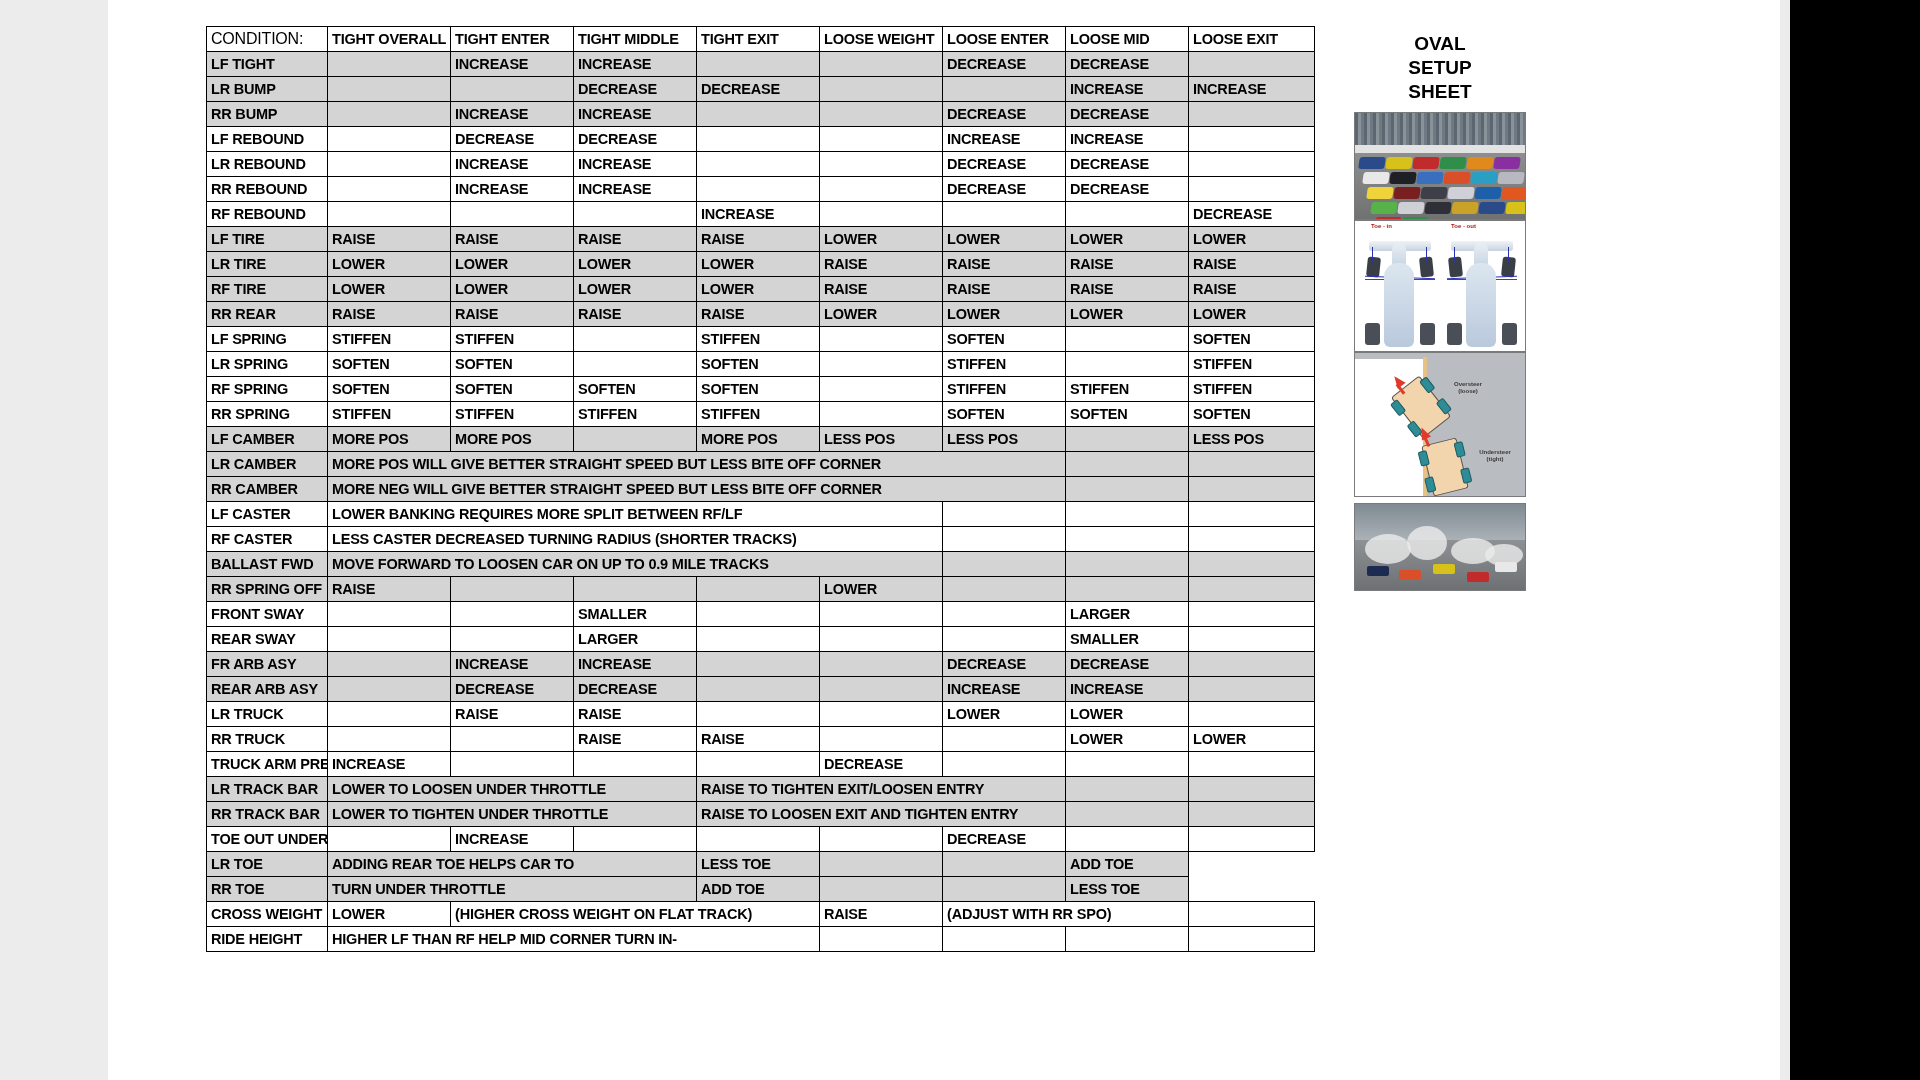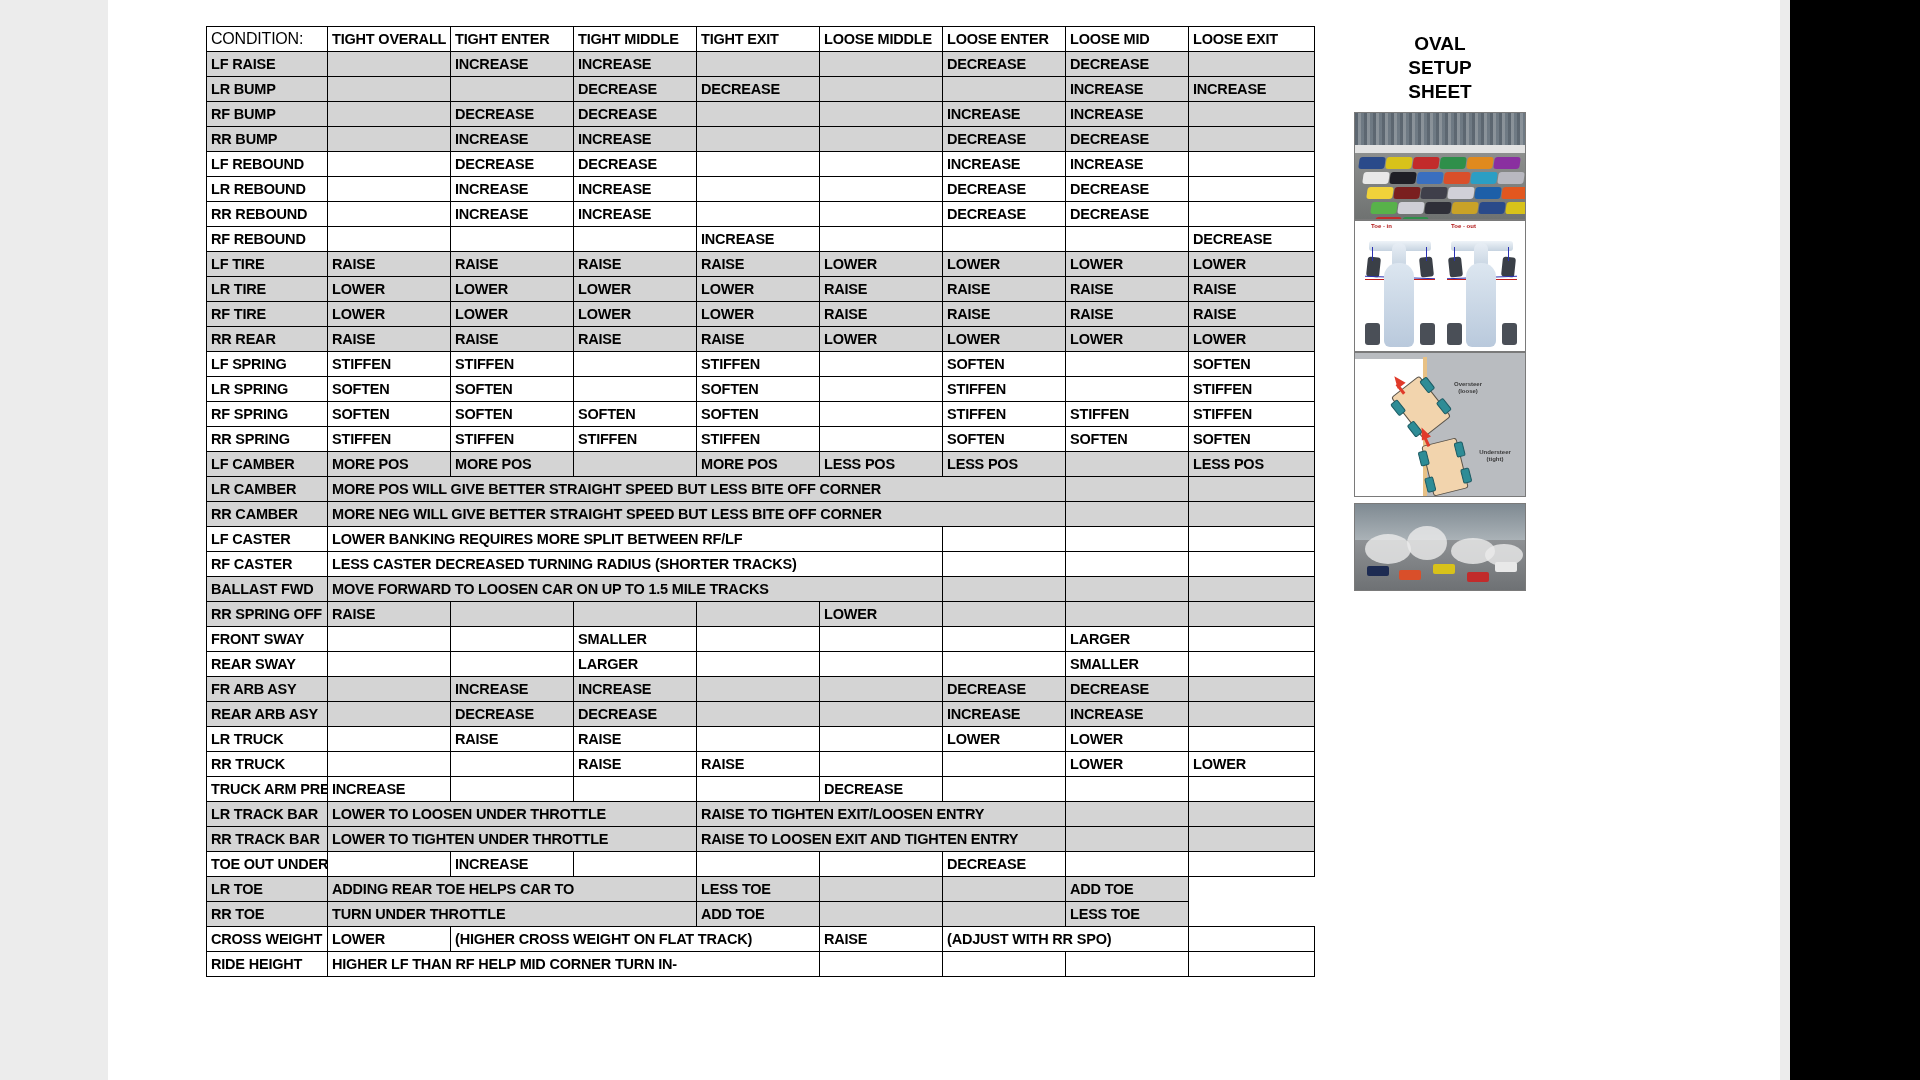--- a/index.html
+++ b/index.html
@@ -164,59 +164,48 @@
             <col class="c7">
             <col class="c8">
         </colgroup>
         <thead>
           <tr id="head-row">
               <td class="cond">CONDITION:</td>
               <td>TIGHT OVERALL</td>
               <td>TIGHT ENTER</td>
               <td>TIGHT MIDDLE</td>
               <td>TIGHT EXIT</td>
-              <td>LOOSE MIDDLE</td>
+              <td>LOOSE WEIGHT</td>
               <td>LOOSE ENTER</td>
               <td>LOOSE MID</td>
               <td>LOOSE EXIT</td>
             </tr>
         </thead>
         <tbody id="tbody">
             <tr class="shaded">
-              <td class="lbl">LF RAISE</td>
+              <td class="lbl">LF TIGHT</td>
               <td></td>
               <td>INCREASE</td>
               <td>INCREASE</td>
               <td></td>
               <td></td>
               <td>DECREASE</td>
               <td>DECREASE</td>
               <td></td>
             </tr>
             <tr class="shaded">
               <td class="lbl">LR BUMP</td>
               <td></td>
               <td></td>
               <td>DECREASE</td>
               <td>DECREASE</td>
               <td></td>
               <td></td>
               <td>INCREASE</td>
               <td>INCREASE</td>
-            </tr>
-            <tr class="shaded">
-              <td class="lbl">RF BUMP</td>
-              <td></td>
-              <td>DECREASE</td>
-              <td>DECREASE</td>
-              <td></td>
-              <td></td>
-              <td>INCREASE</td>
-              <td>INCREASE</td>
-              <td></td>
             </tr>
             <tr class="shaded">
               <td class="lbl">RR BUMP</td>
               <td></td>
               <td>INCREASE</td>
               <td>INCREASE</td>
               <td></td>
               <td></td>
               <td>DECREASE</td>
               <td>DECREASE</td>
@@ -386,21 +375,21 @@
             </tr>
             <tr class="plain">
               <td class="lbl">RF CASTER</td>
               <td colspan="5" class="note">LESS CASTER DECREASED TURNING RADIUS (SHORTER TRACKS)</td>
               <td></td>
               <td></td>
               <td></td>
             </tr>
             <tr class="shaded">
               <td class="lbl">BALLAST FWD</td>
-              <td colspan="5" class="note">MOVE FORWARD TO LOOSEN CAR ON UP TO 1.5 MILE TRACKS</td>
+              <td colspan="5" class="note">MOVE FORWARD TO LOOSEN CAR ON UP TO 0.9 MILE TRACKS</td>
               <td></td>
               <td></td>
               <td></td>
             </tr>
             <tr class="shaded">
               <td class="lbl">RR SPRING OFF</td>
               <td>RAISE</td>
               <td></td>
               <td></td>
               <td></td>

